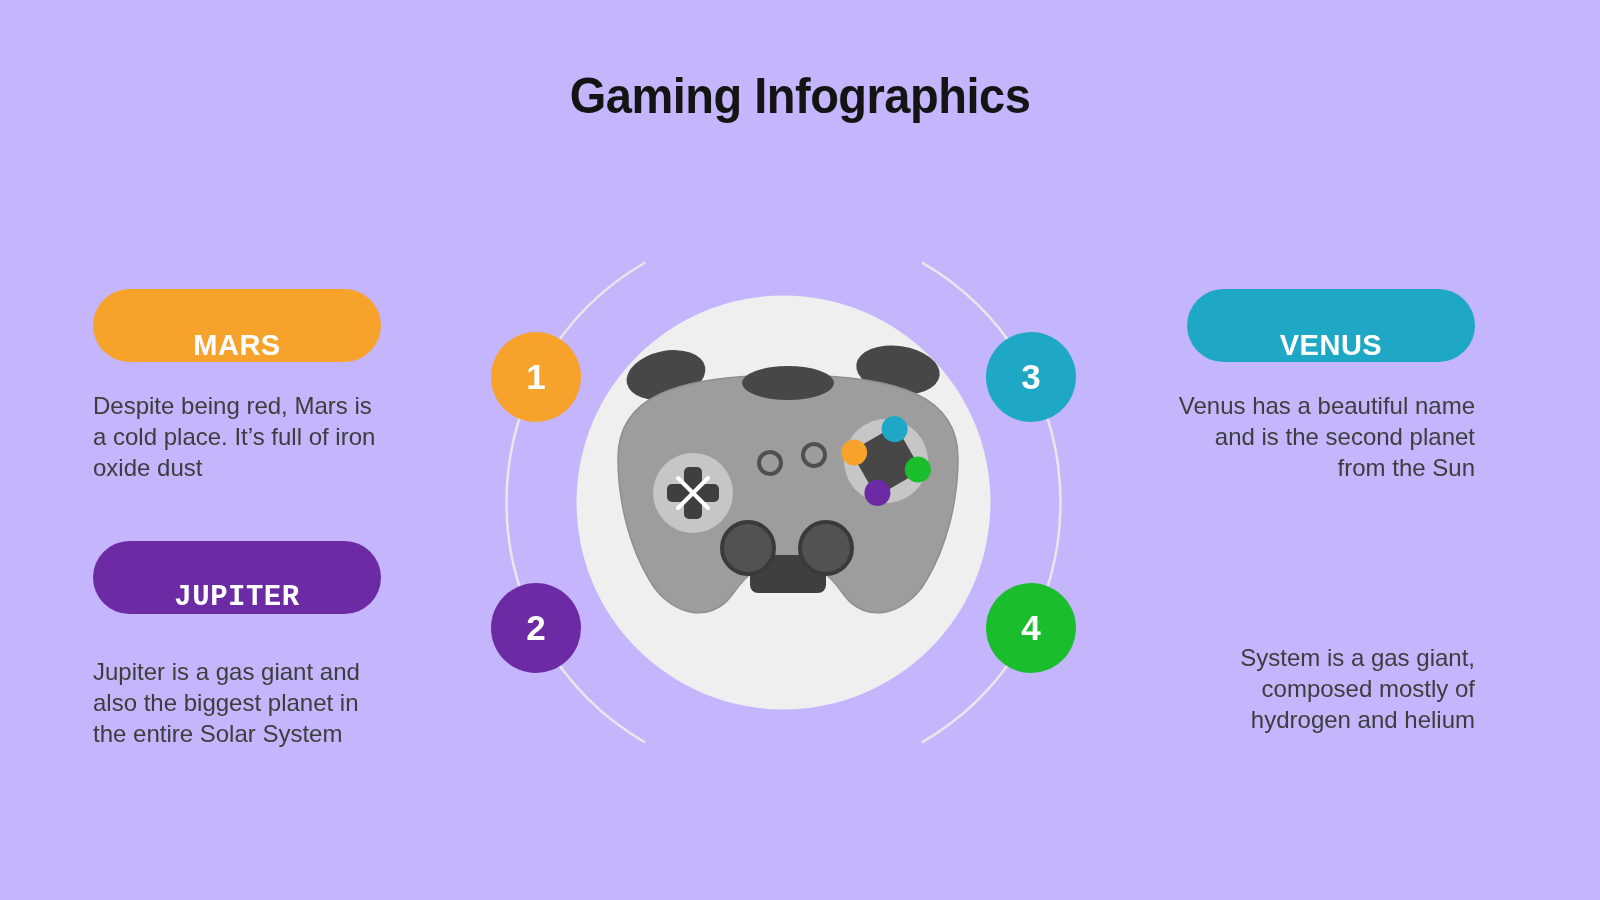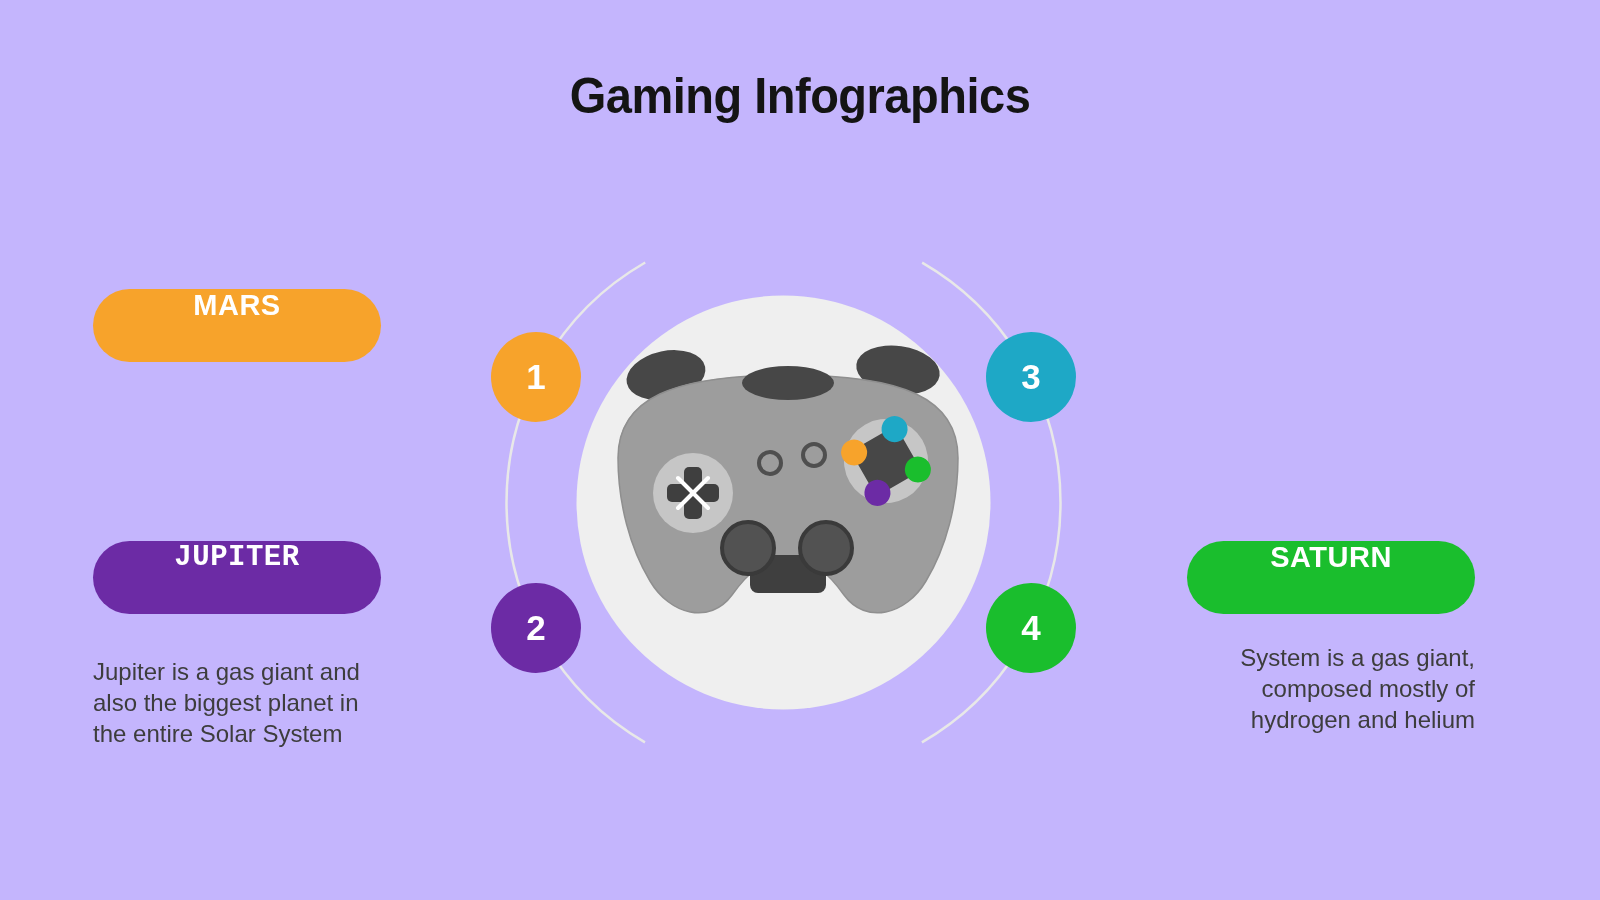--- a/index.html
+++ b/index.html
@@ -23,21 +23,21 @@
     letter-spacing: -0.5px;
     color: #141414;
     transform: scaleY(1.08);
   }
   .pill {
     position: absolute;
     width: 288px;
     height: 73px;
     border-radius: 37px;
     display: flex;
-    align-items: flex-start;
+    align-items: flex-end;
     justify-content: center;
     color: #ffffff;
     font-size: 29px;
     font-weight: 700;
     letter-spacing: 0.5px;
   }
   .left-col  { left: 93px; }
   .right-col { left: 1187px; }
   .desc {
     position: absolute;
@@ -134,25 +134,27 @@
   <div class="badge" style="left: 986px; top: 332px; background: rgb(30, 168, 198);">
     <span>3</span>
   </div>
   <div class="badge" style="left: 986px; top: 583px; background: rgb(26, 190, 45);">
     <span>4</span>
   </div>
 
   <div class="pill left-col" style="top: 289px; background: rgb(247, 163, 43);">
     <span>MARS</span>
   </div>
+  <p class="desc left-align left-col" style="top:390px;">Despite being red, Mars is a cold place. It’s full of iron oxide dust</p>
 
   <div class="pill left-col" style="top: 541px; background: rgb(108, 43, 165); font-family: Liberation Mono, monospace;">
     <span>JUPITER</span>
   </div>
   <p class="desc left-align left-col" style="top:656px;">Jupiter is a gas giant and also the biggest planet in the entire Solar System</p>
 
+  <div class="pill right-col" style="top: 289px; background: rgb(30, 168, 198);">
+    <span>VENUS</span>
+  </div>
+  <p class="desc right-align" style="left:1177px; top:390px;">Venus has a beautiful name and is the second planet from the Sun</p>
 
-  <div class="pill right-col" style="top: 541px; background: rgb(26, 190, 45);">
-    <span>SATURN</span>
-  </div>
   <p class="desc right-align" style="left:1177px; top:642px;">System is a gas giant, composed mostly of hydrogen and helium</p>
 
 </div>
 
 </body></html>

